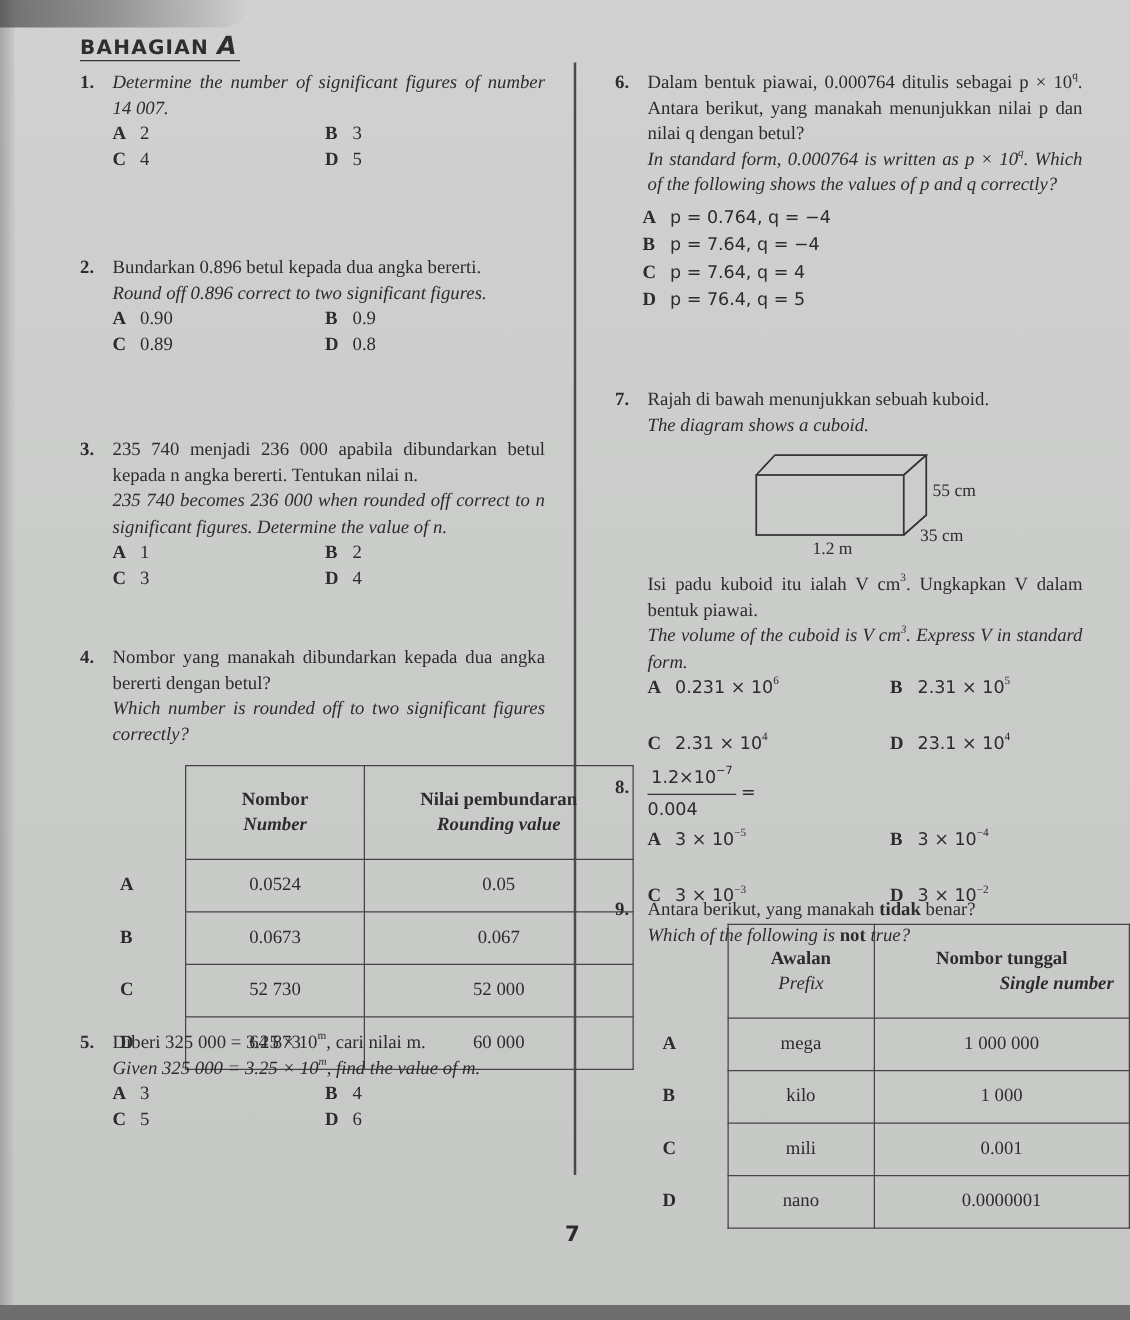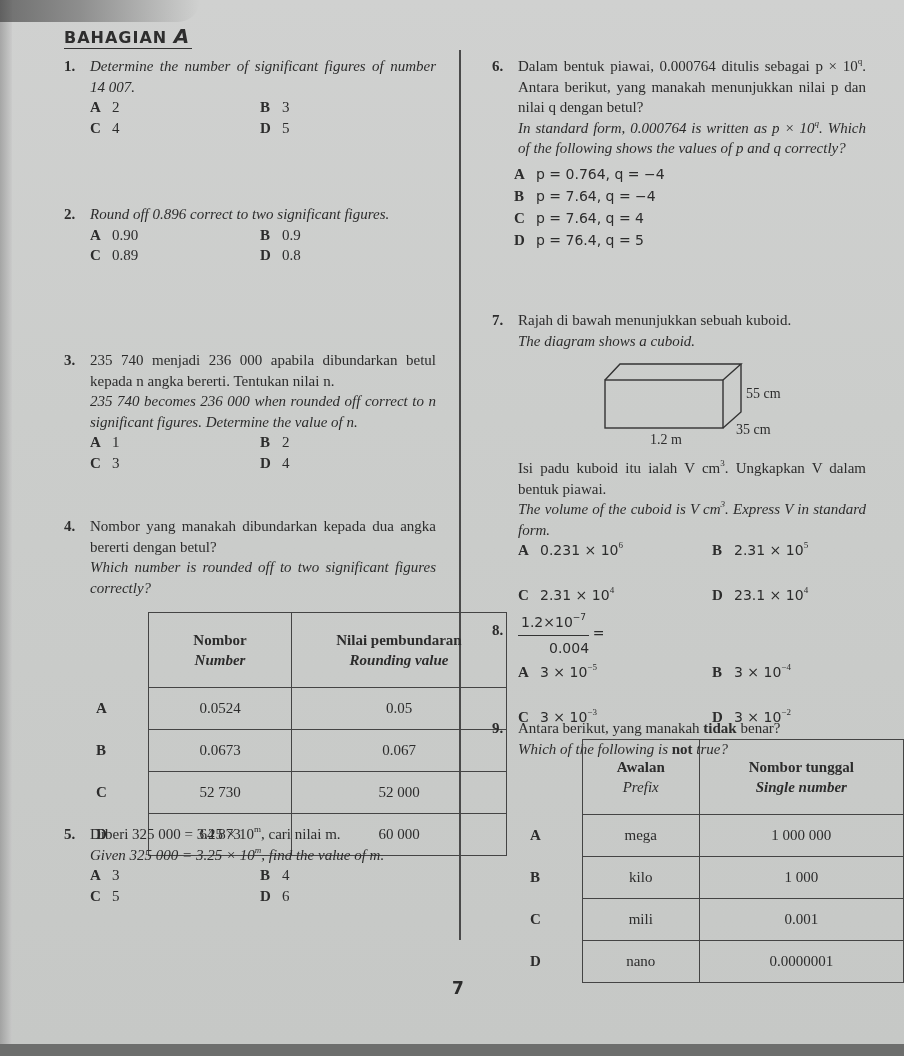--- a/index.html
+++ b/index.html
@@ -37,21 +37,21 @@
   .opts2 .opt b { display:inline-block; width:22px; }
   .math { font-family:"DejaVu Sans", sans-serif; font-size:14px; }
   sup { font-size:9px; vertical-align:7px; line-height:0; }
   .vlist .opt { margin-left:22px; }
   .vlist .opt b { display:inline-block; width:22px; }
   table.t { border-collapse:collapse; font-size:15px; }
   table.t td { border:1.3px solid #444; text-align:center; padding:12px; }
   table.t td.lab { border:none; font-weight:bold; text-align:left; }
   table.t thead td { font-weight:bold; line-height:20px; }
   .cuboid { position:absolute; left:600px; top:358px; }
-  .frac { display:inline-block; vertical-align:middle; text-align:right; font-family:"DejaVu Sans", sans-serif; font-size:14px; }
+  .frac { display:inline-block; vertical-align:middle; text-align:left; font-family:"DejaVu Sans", sans-serif; font-size:14px; }
   .frac .n { display:block; border-bottom:1.3px solid #333; padding:0 3px 2px; }
   .frac .d { display:block; padding-top:2px; }
   .pagenum { position:absolute; left:452px; top:978px; font-family:"DejaVu Sans", sans-serif; font-weight:bold; font-size:17px; }
 </style>
 </head>
 <body>
 
 <div class="page"></div>
 <div class="shadow-left"></div>
 <div class="shadow-top"></div>
@@ -69,20 +69,21 @@
   <div class="opts">
     <div class="opt"><b>A</b><span>2</span></div>
     <div class="opt"><b>B</b><span>3</span></div>
     <div class="opt"><b>C</b><span>4</span></div>
     <div class="opt"><b>D</b><span>5</span></div>
   </div>
 </div>
 
 <div class="q" style="left:64px; top:204px; width:372px;">
   <span class="num">2.</span>
+  <div class="body">Bundarkan 0.896 betul kepada dua angka bererti.</div>
   <div class="body en">Round off 0.896 correct to two significant figures.</div>
   <div class="opts">
     <div class="opt"><b>A</b><span>0.90</span></div>
     <div class="opt"><b>B</b><span>0.9</span></div>
     <div class="opt"><b>C</b><span>0.89</span></div>
     <div class="opt"><b>D</b><span>0.8</span></div>
   </div>
 </div>
 
 <div class="q" style="left:64px; top:350px; width:372px;">
@@ -219,21 +220,21 @@
 <table class="t" style="position:absolute; left:518px; top:739px;">
   <thead>
     <tr>
       <td class="lab" style="width:40px;"></td>
       <td style="width:92px; height:50px;">
         <div>Awalan</div>
         <div style="font-style:italic; font-weight:normal;">Prefix</div>
       </td>
       <td style="width:180px;">
         <div>Nombor tunggal</div>
-        <div style="font-style:italic;">Single number</div>
+        <div style="font-style:italic;text-align:right;">Single number</div>
       </td>
     </tr>
   </thead>
   <tbody>
     <tr style="height:30px;">
       <td class="lab">A</td>
       <td>mega</td>
       <td>1 000 000</td>
     </tr>
     <tr style="height:30px;">

